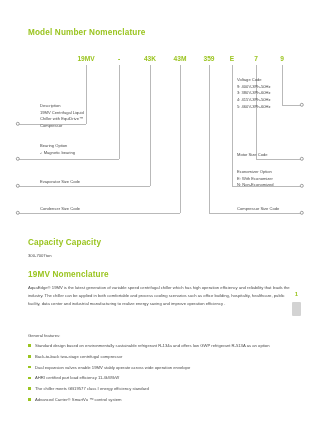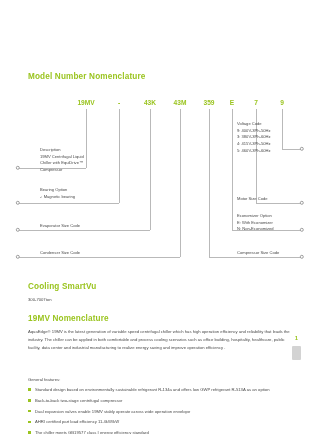--- a/index.html
+++ b/index.html
@@ -13,21 +13,20 @@
     font-family: "Liberation Sans", sans-serif;
     color: #3c3c3c;
     overflow: hidden;
     position: relative;
   }
   .page {
     position: absolute;
     inset: 0;
     width: 320px;
     height: 324px;
-    margin-top: 44px;
   }
 
   
   .h-green {
     position: absolute;
     color: #9ac41f;
     font-weight: bold;
     font-size: 8.2px;
     letter-spacing: 0.15px;
     white-space: nowrap;
@@ -233,21 +232,21 @@
       <span class="lead-sub">E: With Economizer</span>
       <span class="lead-sub">N: Non-Economized</span>
     </div>
 
     <div class="leader-label label-right" style="left:237px; top:151px;">
       <span class="lead-title">Compressor Size Code</span>
     </div>
 
   </div>
 
-  <div class="h-green" id="title-cooling">Cooling SmartVu</div>
+  <div class="h-green" id="title-cooling">Capacity Capacity</div>
 
   <div class="body-text" id="capacity-value">300-7007ton</div>
 
   <div class="h-green" id="title-intro">19MV Nomenclature</div>
 
   <div class="body-text" id="intro-paragraph">AquaEdge® 19MV is the latest generation of variable speed centrifugal chiller which has high operation efficiency and reliability that leads the industry. The chiller can be applied in both comfortable and process cooling scenarios such as office building, hospitality, healthcare, public facility, data center and industrial manufacturing to realize energy saving and improve operation efficiency .</div>
 
   <div class="body-text" id="general-features-label">General features:</div>
 
   <ul class="feature-list">

